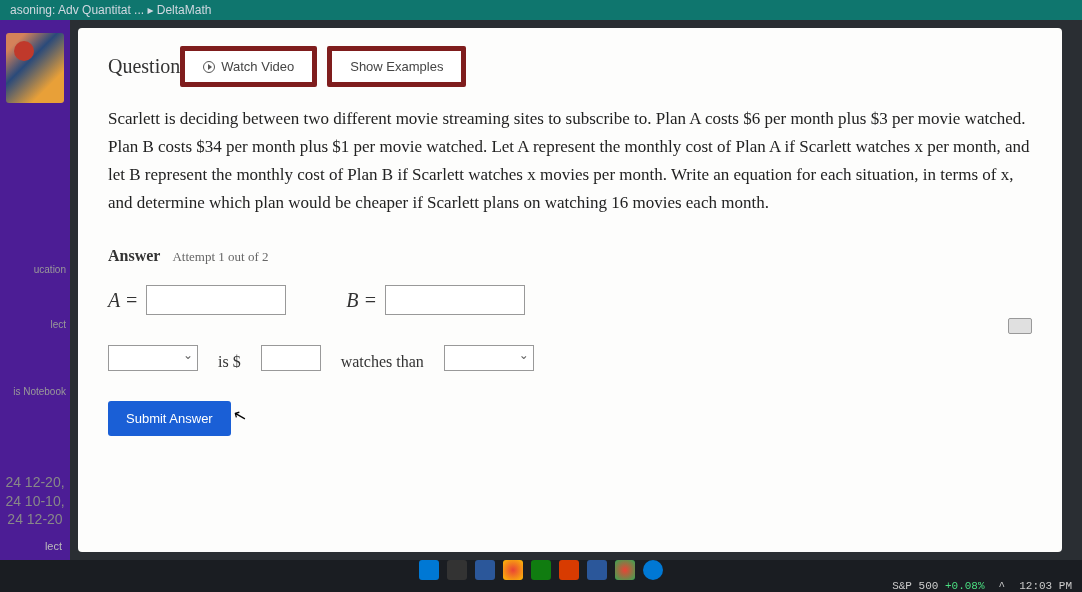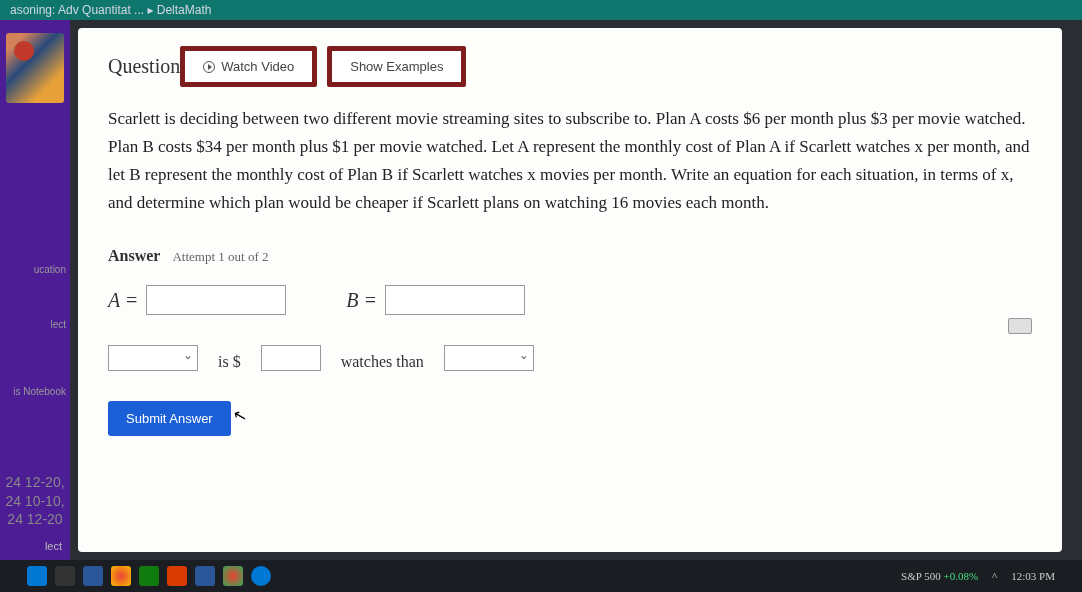--- a/index.html
+++ b/index.html
@@ -207,24 +207,25 @@
 }
 .taskbar {
   position: absolute;
   bottom: 0;
   left: 0;
   right: 0;
   height: 32px;
   background: #1a1d22;
   display: flex;
   align-items: center;
-  padding: 0 27px;
+  padding: 0 10px;
   color: #ccc;
-  font-family: Liberation Serif, serif;
+  font-family: Liberation Mono, monospace;
   font-size: 11px;
+  flex-direction: column;
 }
 .tb-left { display: flex; gap: 8px; align-items: center; }
 .tb-icon { width: 20px; height: 20px; border-radius: 3px; }
 .tb-right { margin-left: auto; display: flex; align-items: center; gap: 14px; }
 .stock { color: #4ade80; }
 .search-label { font-size: 11px; color: #bbb; padding-right: 8px; }
 </style>
 </head>
 <body>
 

